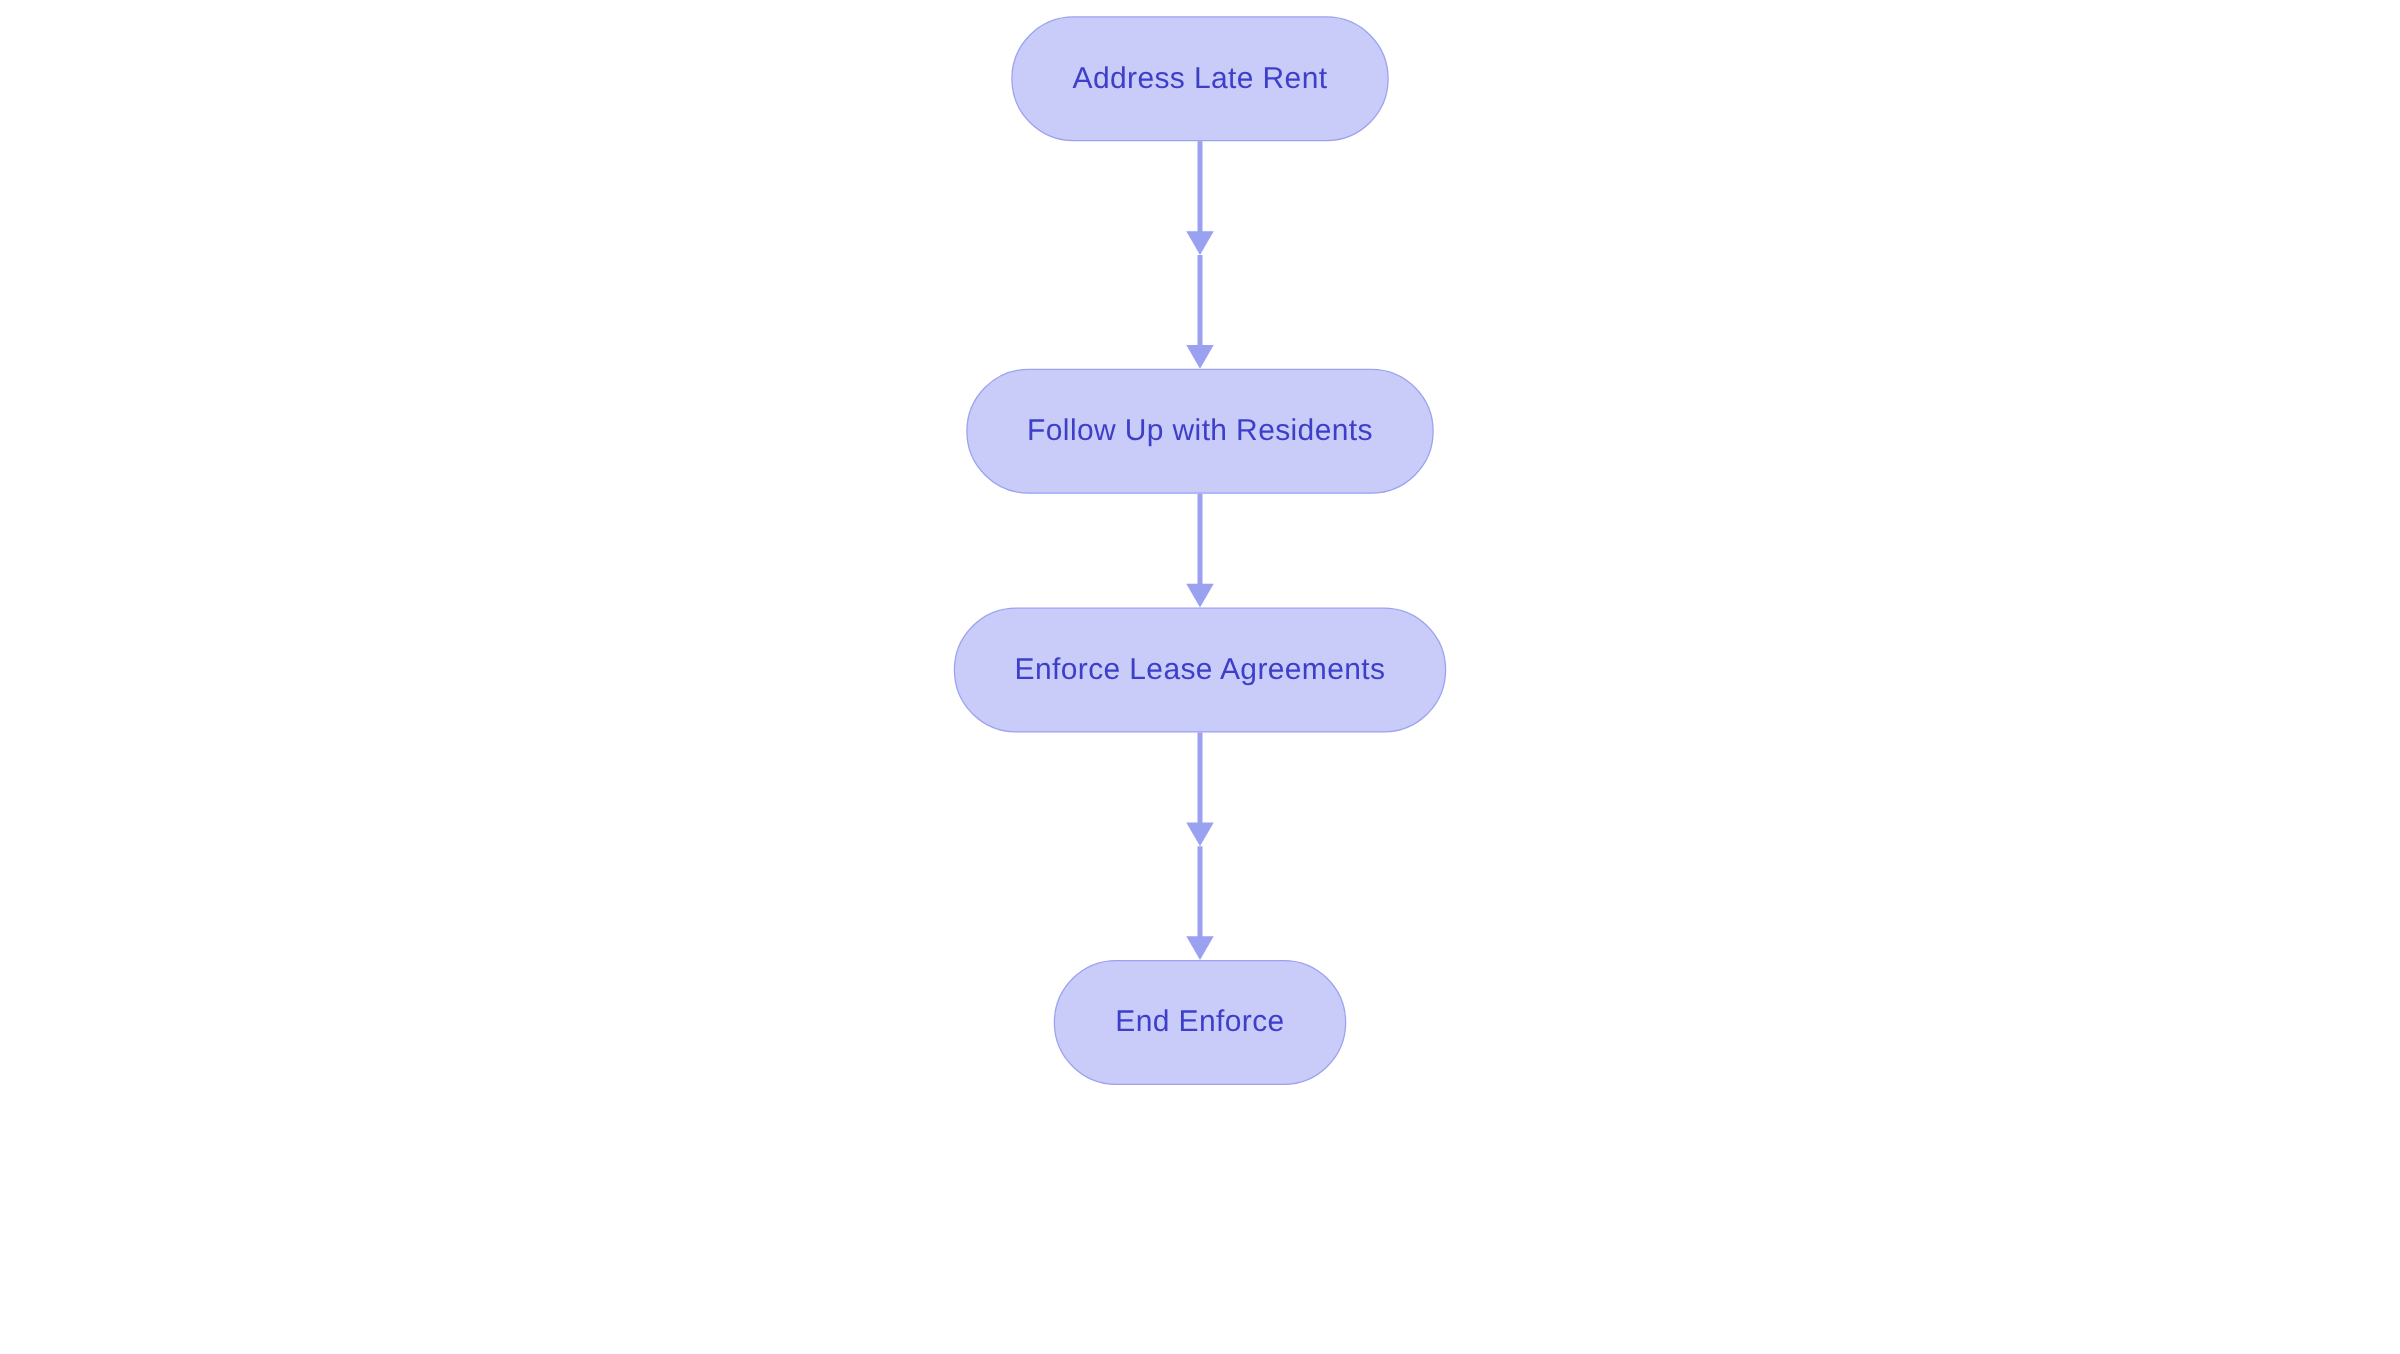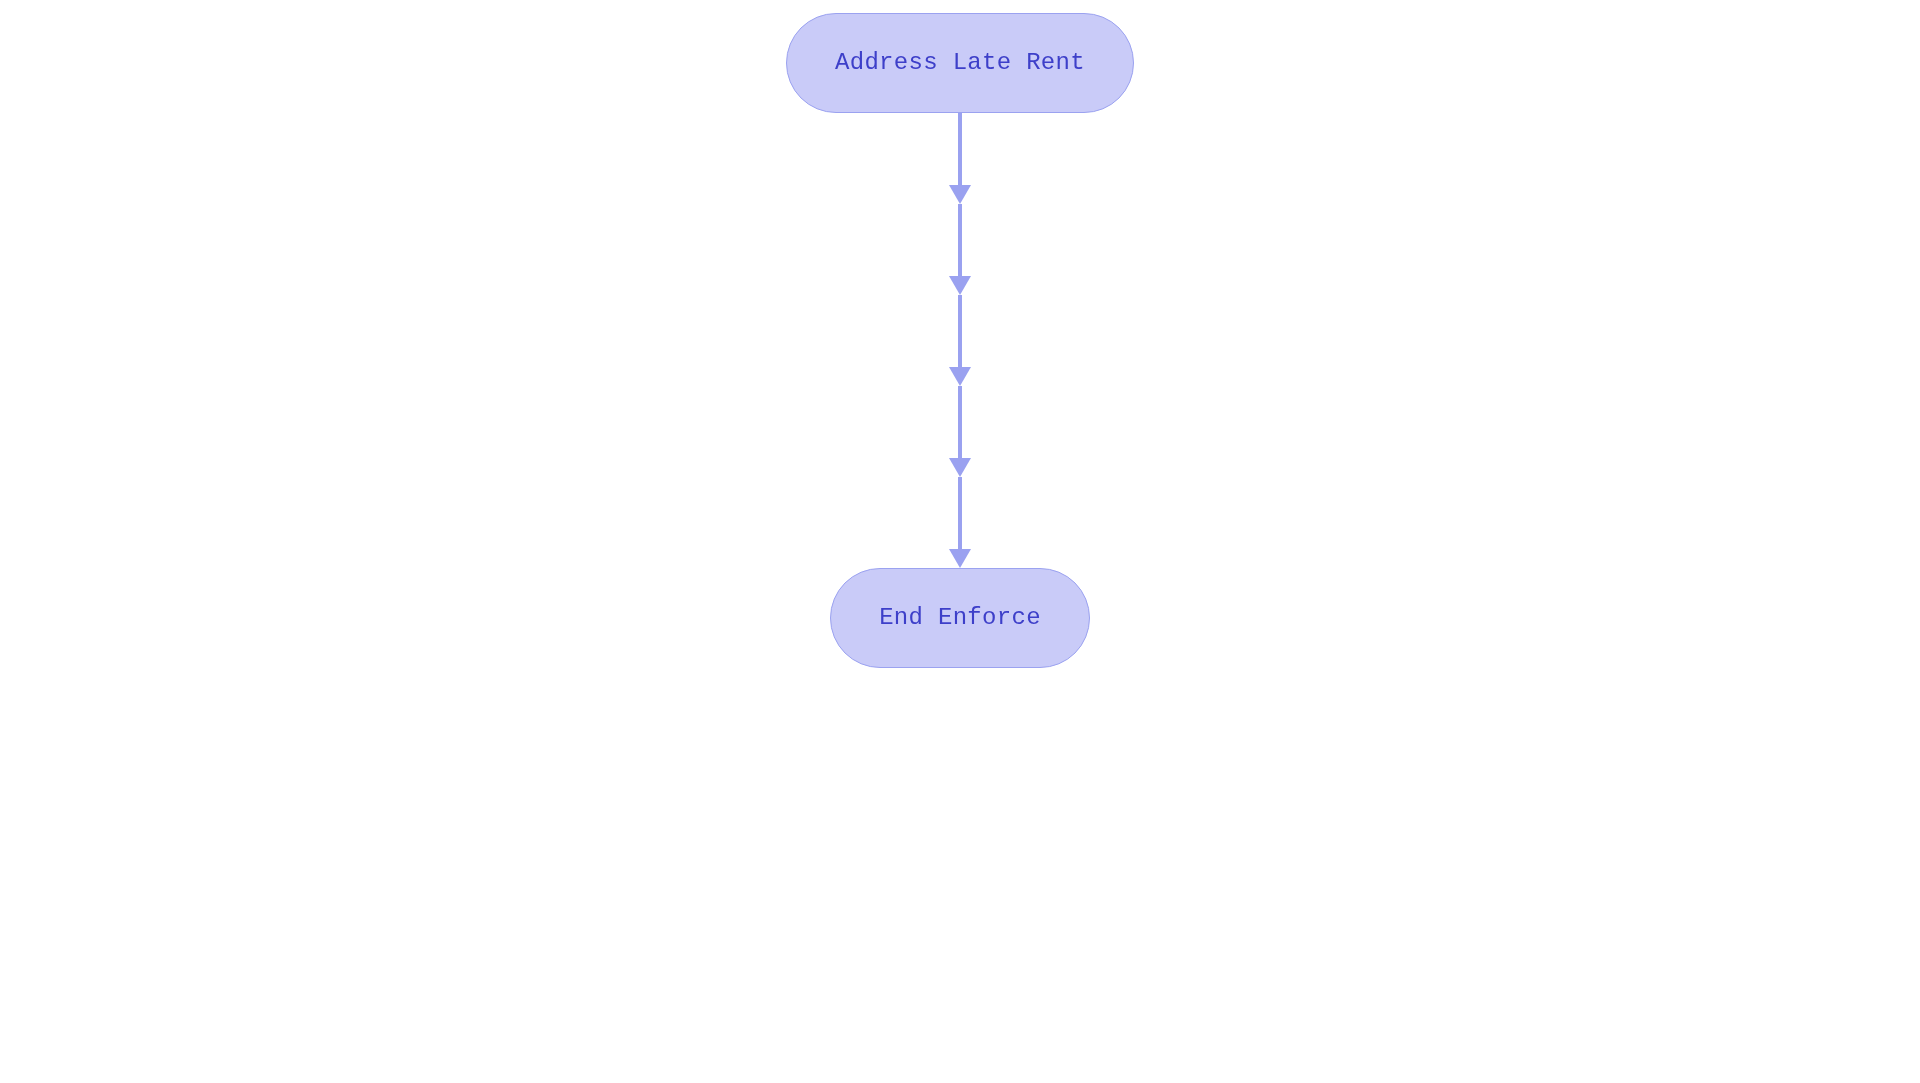--- a/index.html
+++ b/index.html
@@ -26,21 +26,20 @@
     height: 100px;
     min-width: 215px;
     padding: 0 48px;
     border-radius: 50px;
     background: var(--node-fill, #c9cbf8);
     border: 1.5px solid var(--node-border, #9ba2f0);
     display: flex;
     align-items: center;
     justify-content: center;
     flex: 0 0 auto;
-    font-family: Liberation Mono, monospace;
   }
   .node-label {
     font-size: 24px;
     line-height: 1;
     letter-spacing: 0.3px;
     color: var(--text, #3d3fc9);
     white-space: nowrap;
   }
   .arrow {
     height: 91px;
@@ -77,26 +76,32 @@
       <div class="arrow-shaft"></div>
       <div class="arrow-head"></div>
     </div>
 
 
     <div class="arrow">
       <div class="arrow-shaft"></div>
       <div class="arrow-head"></div>
     </div>
 
+    <div class="node">
+      <span class="node-label">Follow Up with Residents</span>
+    </div>
 
     <div class="arrow">
       <div class="arrow-shaft"></div>
       <div class="arrow-head"></div>
     </div>
 
+    <div class="node">
+      <span class="node-label">Enforce Lease Agreements</span>
+    </div>
 
     <div class="arrow">
       <div class="arrow-shaft"></div>
       <div class="arrow-head"></div>
     </div>
 
 
     <div class="arrow">
       <div class="arrow-shaft"></div>
       <div class="arrow-head"></div>

